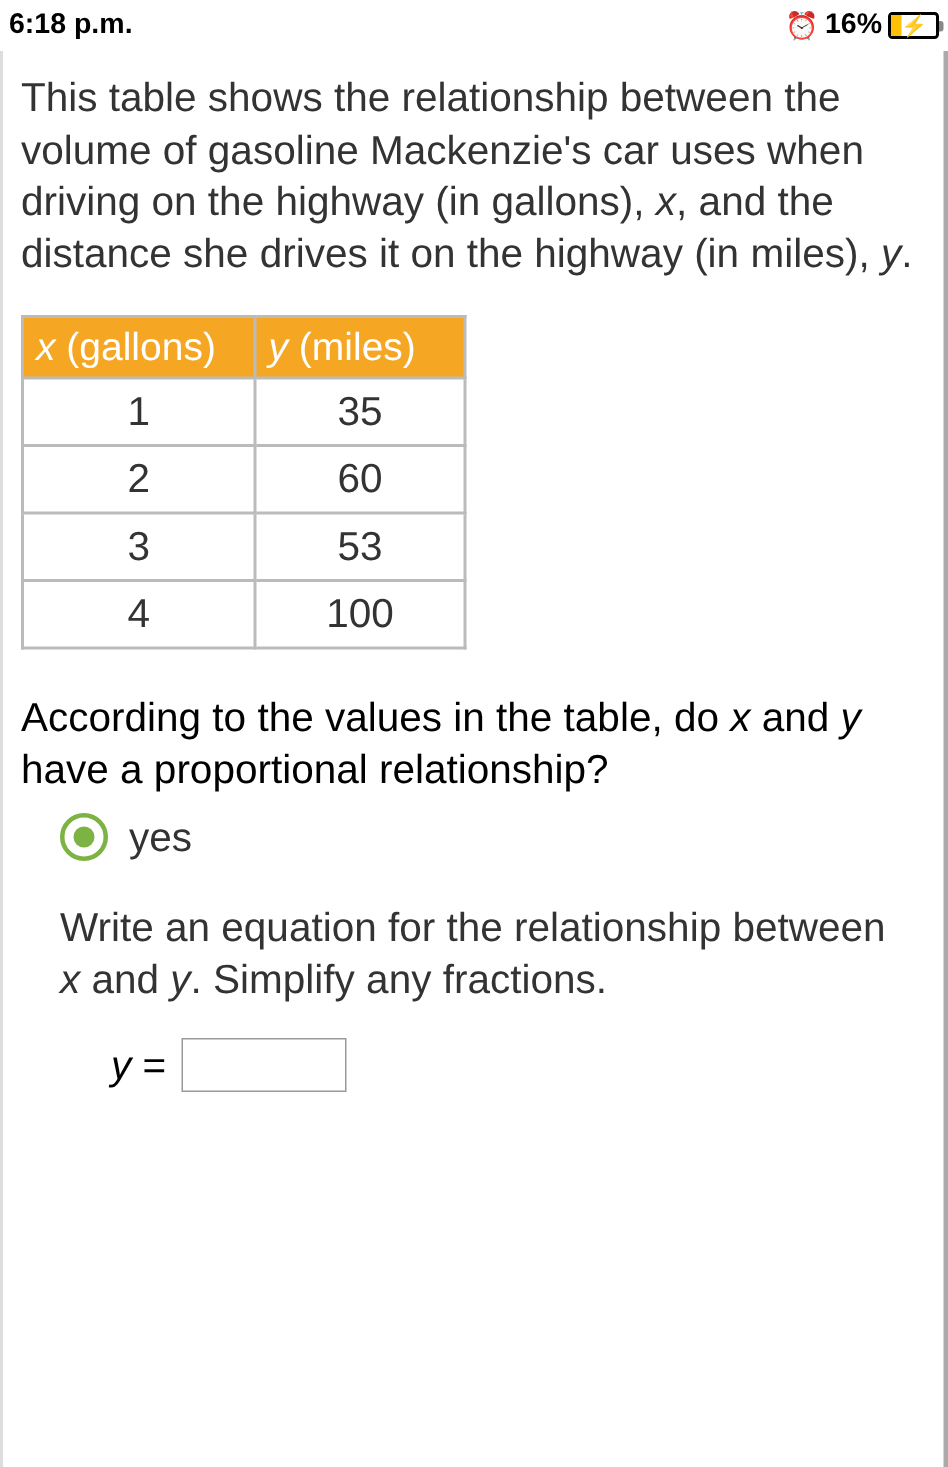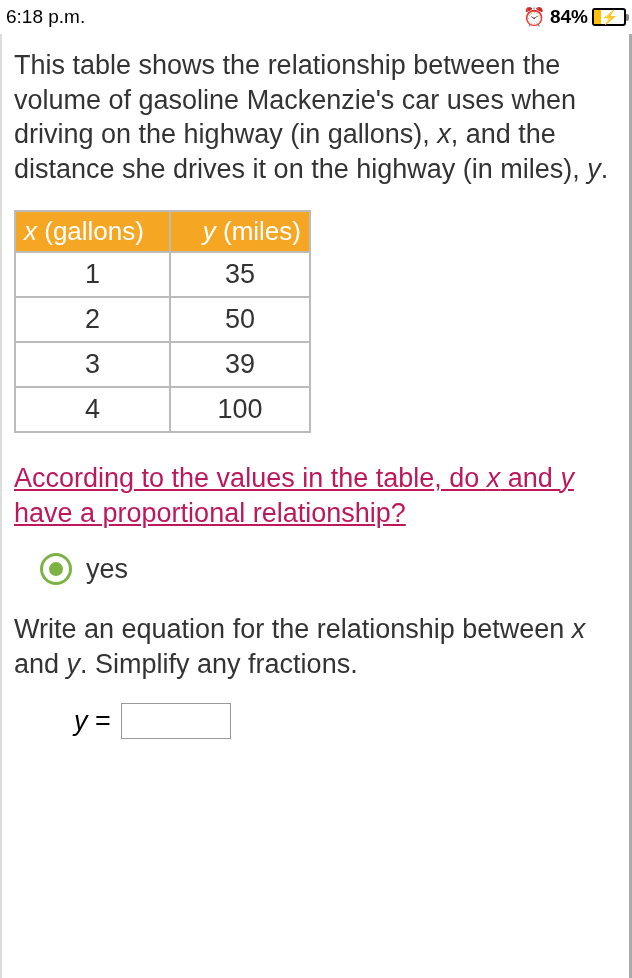--- a/index.html
+++ b/index.html
@@ -67,43 +67,43 @@
   table.data td {
     border: 2px solid #bbb;
     font-size: 27px;
     text-align: center;
     padding: 6px 0;
     color:#333;
   }
   table.data td:first-child { width: 155px; }
   table.data td:last-child { width: 140px; }
   table.data th:first-child { width: 155px; }
-  table.data th:last-child { width: 140px; text-align: right; }
+  table.data th:last-child { width: 140px; }
   .question2 {
     font-size: 27px;
     line-height: 1.28;
-    color:#be185d;
-    margin-bottom: 23px;
-    text-decoration: underline;
+    color:#000000;
+    margin-bottom: 12px;
   }
   .radios { margin-left: 26px; margin-bottom: 26px; }
   .radio-row {
     display:flex; align-items:center; gap:14px;
     font-size:27px; color:#333; margin-bottom:14px;
     cursor:pointer;
   }
   .radio-circle {
     width:32px; height:32px; border:3px solid #ccc; border-radius:50%;
     display:flex; align-items:center; justify-content:center;
     background:#fff;
   }
   .radio-circle.selected { border-color:#7cb342; }
   .radio-dot { width:14px; height:14px; border-radius:50%; background:#7cb342; display:none;}
   .radio-circle.selected .radio-dot{ display:block; }
   .followup {
+    margin-left: 26px;
     font-size:27px;
     line-height:1.28;
     color:#333;
     margin-bottom: 22px;
   }
   .equation-row {
     margin-left: 60px;
     display:flex; align-items:center; gap:10px;
     font-size:27px;
   }
@@ -117,24 +117,24 @@
   .left-edge { position:absolute; left:0; top:34px; bottom:0; width:2px; background:#ddd; }
   .right-edge{ position:absolute; right:0; top:34px; bottom:0; width:3px; background:#aaa; }
 </style>
 </head>
 <body>
 
 <div class="left-edge"></div>
 <div class="right-edge"></div>
 
 <div class="status-bar">
-  <div style="font-weight:400;">6:18 p.m.</div>
+  <div style="font-weight:700;">6:18 p.m.</div>
   <div class="status-right">
     <span class="alarm-clock">⏰</span>
-    <span>84%</span>
+    <span>16%</span>
     <span class="battery">
       <span class="battery-fill"></span>
       <span class="bolt">⚡</span>
     </span>
   </div>
 </div>
 
 <div class="content">
 
   <p class="para">
@@ -146,25 +146,25 @@
         <tr>
       <th><span class="ital">x</span><span> (gallons)</span></th>
       <th><span class="ital">y</span><span> (miles)</span></th>
     </tr>
     <tr>
           <td>1</td>
           <td>35</td>
         </tr>
     <tr>
           <td>2</td>
-          <td>50</td>
+          <td>60</td>
         </tr>
     <tr>
           <td>3</td>
-          <td>39</td>
+          <td>53</td>
         </tr>
     <tr>
           <td>4</td>
           <td>100</td>
         </tr>
   </tbody>
     </table>
 
   <p class="question2">
     <span>According to the values in the table, do </span><span class="ital">x</span><span> and </span><span class="ital">y</span><span> have a proportional relationship?</span>

